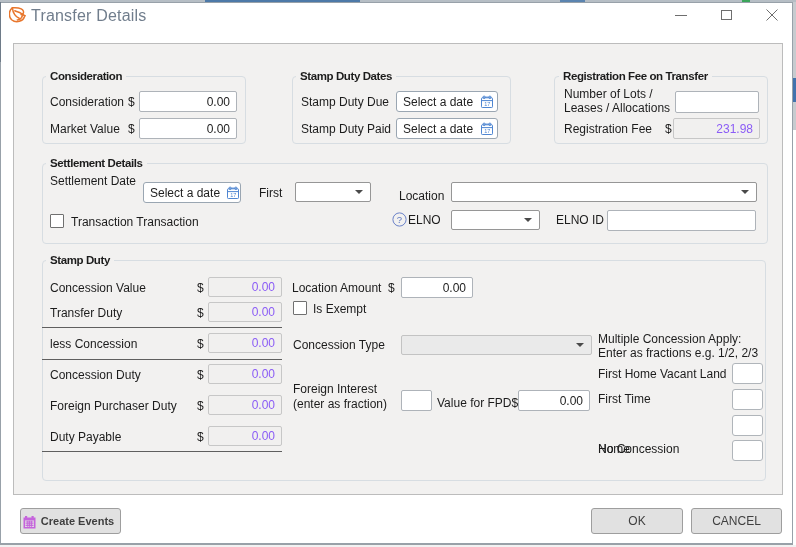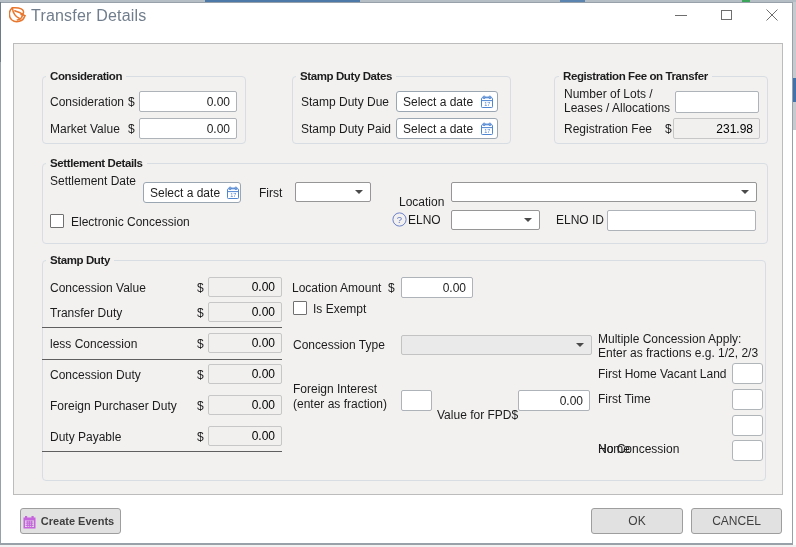--- a/index.html
+++ b/index.html
@@ -8,21 +8,21 @@
 .abs { position:absolute; }
 #win { position:absolute; left:0; top:2px; width:793px; height:542px;
   background:#fff; border:1px solid #98a1a9; }
 #panel { position:absolute; left:13px; top:43px; width:770px; height:452px;
   background:#f2f1f0; border:1px solid #bcbcbc; }
 .gb { position:absolute; border:1px solid #d7dde2; border-radius:4px; }
 .gbt { position:absolute; font-weight:bold; background:#f2f1f0; padding:0 4px; height:14px; line-height:14px; font-size:11.5px; letter-spacing:-0.4px; }
 .lbl { position:absolute; white-space:nowrap; line-height:14px; }
 .tb { position:absolute; background:#fff; border:1px solid #aeb3b9; border-radius:2px;
   display:flex; align-items:center; justify-content:flex-end; padding-right:6px; }
-.tbd { background:#f1f0ef; border-color:#c7c7c7; color:#000000; }
+.tbd { background:#f1f0ef; border-color:#c7c7c7; color:#8b5cf6; }
 .dp { position:absolute; background:#fff; border:1px solid #9aa6b2; border-radius:3px;
   display:flex; align-items:center; padding-left:6px; color:#222; }
 .cmb { position:absolute; background:#fff; border:1px solid #969696; border-radius:2px; }
 .cmb .arr { position:absolute; right:7px; top:50%; margin-top:-2px; width:0; height:0;
   border-left:4px solid transparent; border-right:4px solid transparent; border-top:4px solid #4a4a4a; }
 .cmbd { background:#eaeaea; border-color:#c3c3c3; }
 .cb { position:absolute; width:14px; height:14px; background:#fff; border:1px solid #707070; border-radius:1px; }
 .sep { position:absolute; height:1px; background:#5f5f5f; }
 .btn { position:absolute; background:#e1e1e1; border:1px solid #9e9e9e; border-radius:3px;
   display:flex; align-items:center; justify-content:center; color:#3f3f3f; }
@@ -93,26 +93,26 @@
 <div class="lbl" style="left:564px;top:122px">Registration Fee</div>
 <div class="lbl" style="left:665px;top:122px">$</div>
 <div class="tb tbd" style="left:673px;top:118px;width:87px;height:21px">231.98</div>
 
 <div class="lbl" style="left:50px;top:174px">Settlement Date</div>
 <div class="dp" style="left:143px;top:182px;width:98px;height:21px">Select a date</div>
 <div class="lbl" style="left:259px;top:186px">First</div>
 <div class="cmb" style="left:295px;top:182px;width:76px;height:20px">
     <span class="arr"></span>
   </div>
-<div class="lbl" style="left:399px;top:195px">Location</div>
+<div class="lbl" style="left:399px;top:189px">Location</div>
 <div class="cmb" style="left:451px;top:182px;width:306px;height:20px">
     <span class="arr"></span>
   </div>
 <div class="cb" style="left:50px;top:214px"></div>
-<div class="lbl" style="left:71px;top:215px">Electronic Concession</div>
+<div class="lbl" style="left:71px;top:215px">Transaction Transaction</div>
 <svg class="abs" style="left:392px;top:212px" width="15" height="15" viewBox="0 0 15 15">
   <circle cx="7.5" cy="7.5" r="6.6" fill="none" stroke="#6b82c8" stroke-width="1"></circle>
   <text x="7.5" y="10.8" font-size="9.5" fill="#5b75c0" text-anchor="middle" font-family="Liberation Sans">?</text>
 </svg>
 <div class="lbl" style="left:408px;top:213px">ELNO</div>
 <div class="cmb" style="left:451px;top:210px;width:89px;height:20px">
     <span class="arr"></span>
   </div>
 <div class="lbl" style="left:556px;top:213px">ELNO ID</div>
 <div class="tb" style="left:607px;top:210px;width:149px;height:21px"></div>
@@ -143,21 +143,21 @@
 <div class="lbl" style="left:388px;top:281px">$</div>
 <div class="tb" style="left:401px;top:277px;width:72px;height:21px">0.00</div>
 <div class="cb" style="left:293px;top:301px"></div>
 <div class="lbl" style="left:313px;top:302px">Is Exempt</div>
 <div class="lbl" style="left:293px;top:338px">Concession Type</div>
 <div class="cmb cmbd" style="left:401px;top:335px;width:191px;height:20px">
     <span class="arr"></span>
   </div>
 <div class="lbl" style="left:293px;top:382px;line-height:15px">Foreign Interest<br>(enter as fraction)</div>
 <div class="tb" style="left:401px;top:390px;width:31px;height:21px"></div>
-<div class="lbl" style="left:437px;top:408px">Value for FPD$</div>
+<div class="lbl" style="left:437px;top:396px">Value for FPD$</div>
 <div class="tb" style="left:518px;top:390px;width:72px;height:21px">0.00</div>
 
 <div class="lbl" style="left:598px;top:332px">Multiple Concession Apply:<br>Enter as fractions e.g. 1/2, 2/3</div>
 <div class="lbl" style="left:598px;top:367px">First Home Vacant Land</div>
 <div class="sbox" style="left:732px;top:363px"></div>
 <div class="lbl" style="left:598px;top:392px">First Time</div>
 <div class="sbox" style="left:732px;top:389px"></div>
 <div class="lbl" style="left:598px;top:442px">Home</div>
 <div class="sbox" style="left:732px;top:415px"></div>
 <div class="lbl" style="left:598px;top:442px">No Concession</div>

